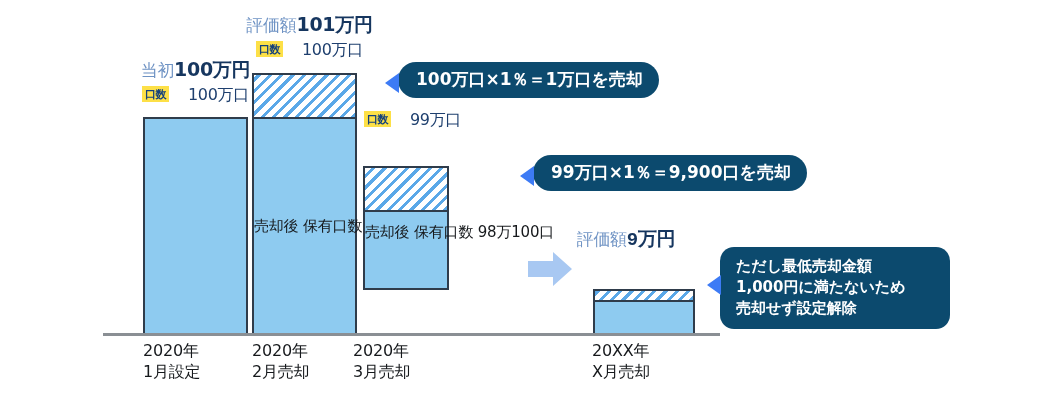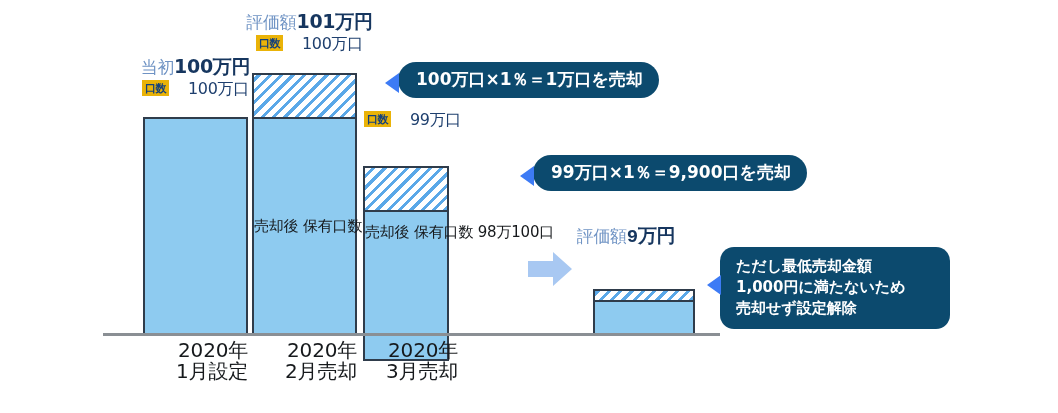--- a/index.html
+++ b/index.html
@@ -64,54 +64,54 @@
   }
 
   
   .cap {
     position: absolute;
     text-align: center;
     white-space: nowrap;
   }
   .cap-line1 {
     font-size: 17px;
-    line-height: 19px;
+    line-height: 25px;
     color: #6f93c4;
     letter-spacing: -0.3px;
   }
   .cap-line1 b {
     color: #16365f;
     font-size: 19px;
     font-weight: bold;
   }
   .cap-line2 {
     font-size: 16px;
     line-height: 22px;
     color: #1e3f6e;
     letter-spacing: -0.3px;
     margin-top: 1px;
   }
   .unit-badge {
     display: inline-block;
-    background: #eab308;
+    background: #fde047;
     color: #13407c;
     font-size: 11px;
     font-weight: bold;
     line-height: 13px;
     padding: 2px 3px 1px 3px;
     vertical-align: 2px;
     margin-right: 19px;
     letter-spacing: -0.5px;
   }
 
   
   .xlabel {
     position: absolute;
-    text-align: right;
-    font-size: 20px;
+    text-align: left;
+    font-size: 16px;
     line-height: 21px;
     color: #16191c;
     white-space: nowrap;
     letter-spacing: -0.2px;
   }
 
   
   .callout {
     position: absolute;
     background: #0c4a6e;
@@ -193,21 +193,21 @@
 
   <div class="bar" style="left:252px; top:73px; width:105px; height:262px;">
     <div class="bar-hatch" style="height:44px;"></div>
     <div class="bar-inner-label" style="top:142px;">
       <span class="line">売却後</span>
       <span class="line">保有口数</span>
       <span class="line">99万口</span>
     </div>
   </div>
 
-  <div class="bar" style="left:363px; top:166px; width:86px; height:195px;">
+  <div class="bar" style="left:363px; top:166px; width:86px; height:124px;">
     <div class="bar-hatch" style="height:44px;"></div>
     <div class="bar-inner-label" style="top:55px;">
       <span class="line">売却後</span>
       <span class="line">保有口数</span>
       <span class="line">98万100口</span>
     </div>
   </div>
 
   <div class="bar" style="left:593px; top:289px; width:102px; height:46px;">
     <div class="bar-hatch" style="height:11px;"></div>
@@ -226,20 +226,24 @@
     <div>1月設定</div>
   </div>
   <div class="xlabel" style="left:252px; top:340px; width:105px;">
     <div>2020年</div>
     <div>2月売却</div>
   </div>
   <div class="xlabel" style="left:353px; top:340px; width:105px;">
     <div>2020年</div>
     <div>3月売却</div>
   </div>
+  <div class="xlabel" style="left:592px; top:340px; width:105px;">
+    <div>20XX年</div>
+    <div>X月売却</div>
+  </div>
 
   <div class="callout pill" style="left:398px; top:62px;">
     <span class="tail" style="top:11px;"></span>
     <span>100万口×1％＝1万口を売却</span>
   </div>
 
   <div class="callout pill" style="left:533px; top:155px;">
     <span class="tail" style="top:11px;"></span>
     <span>99万口×1％＝9,900口を売却</span>
   </div>

